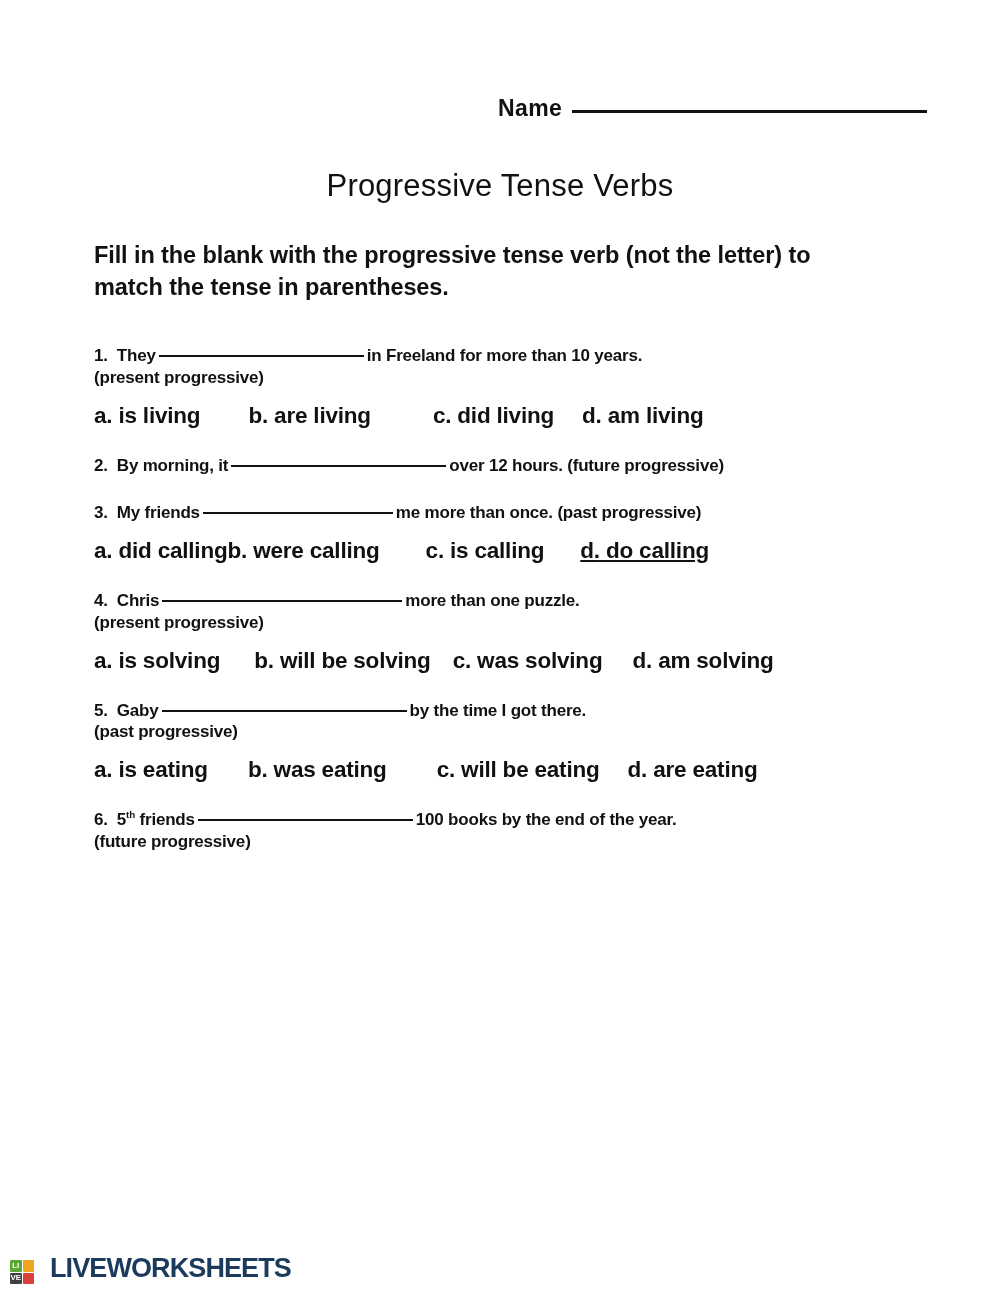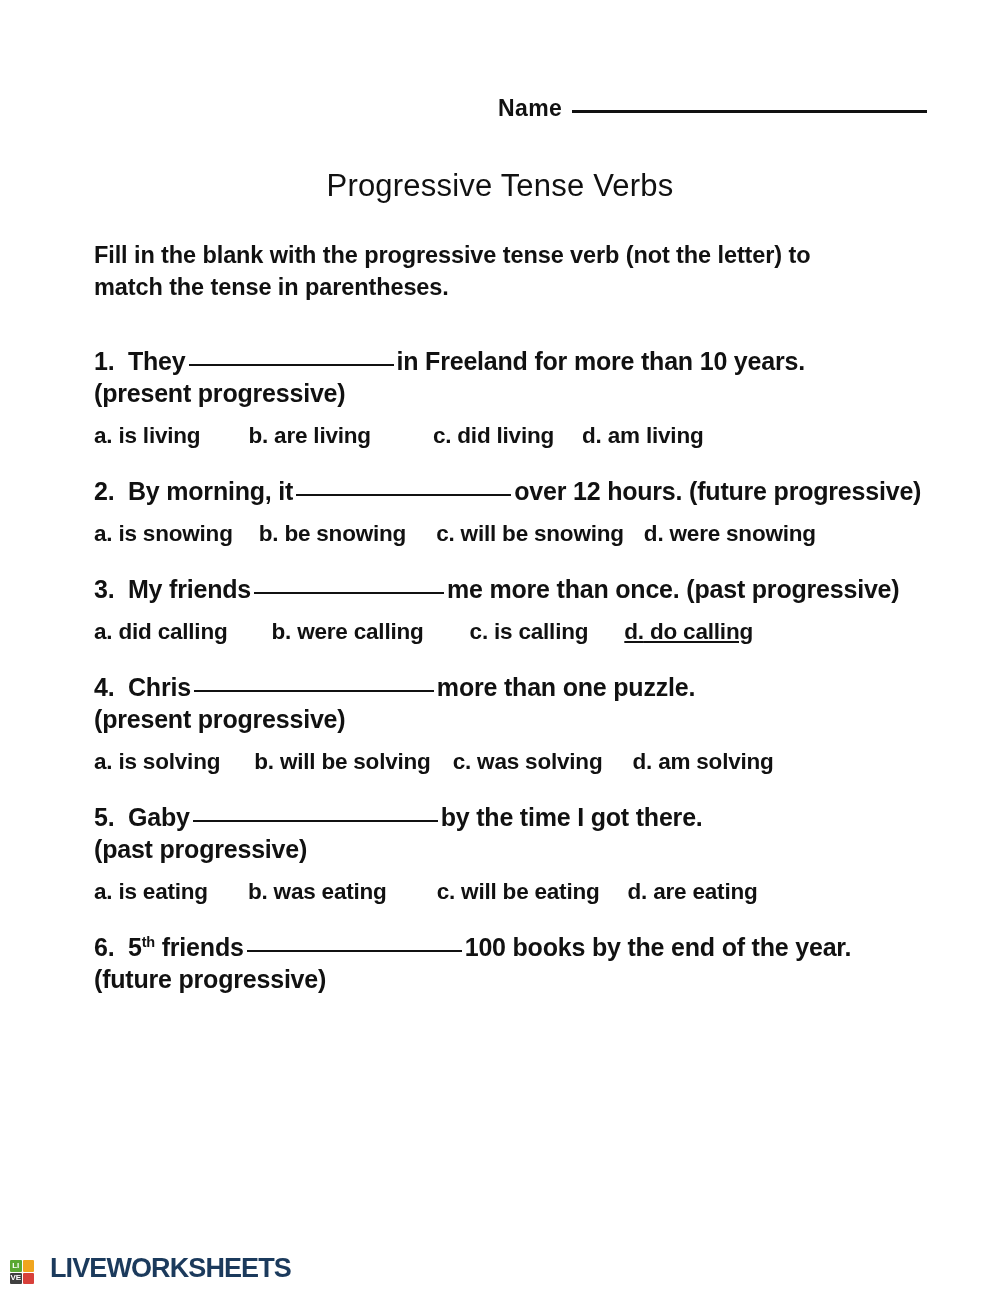--- a/index.html
+++ b/index.html
@@ -78,21 +78,21 @@
   .questions {
     position: absolute;
     left: 94px;
     top: 345px;
     width: 830px;
   }
   .question-block {
     margin-bottom: 0;
   }
   .q-stem {
-    font-size: 25px;
+    font-size: 17px;
     font-weight: 600;
     line-height: 1.28;
     letter-spacing: -0.2px;
     color: #111111;
   }
   .q-stem .blank {
     display: inline-block;
     border-bottom: 2.5px solid #111111;
     height: 1px;
     position: relative;
@@ -173,32 +173,26 @@
         <div class="q-stem"><span>1.</span>&nbsp;&nbsp;<span>They</span><span class="blank" style="width: 205px;"></span><span>in Freeland for more than 10 years.</span><span class="q-tense-own-line">(present progressive)</span></div>
         <div class="q-options" style="margin-top: 14px;">
           <span class="opt"><span>a.</span>&nbsp;<span>is living</span></span>
           <span class="opt" style="margin-left: 48px;"><span>b.</span>&nbsp;<span>are living</span></span>
           <span class="opt" style="margin-left: 62px;"><span>c.</span>&nbsp;<span>did living</span></span>
           <span class="opt" style="margin-left: 28px;"><span>d.</span>&nbsp;<span>am living</span></span>
         </div>
       </div>
       <div class="question-block" style="margin-bottom: 26px;">
         <div class="q-stem"><span>2.</span>&nbsp;&nbsp;<span>By morning, it</span><span class="blank" style="width: 215px;"></span><span>over 12 hours.</span> <span>(future progressive)</span></div>
-        <div class="q-options" style="margin-top: 14px;">
-          <span class="opt"><span>a.</span>&nbsp;<span>is snowing</span></span>
-          <span class="opt" style="margin-left: 26px;"><span>b.</span>&nbsp;<span>be snowing</span></span>
-          <span class="opt" style="margin-left: 30px;"><span>c.</span>&nbsp;<span>will be snowing</span></span>
-          <span class="opt" style="margin-left: 20px;"><span>d.</span>&nbsp;<span>were snowing</span></span>
-        </div>
       </div>
       <div class="question-block" style="margin-bottom: 26px;">
         <div class="q-stem"><span>3.</span>&nbsp;&nbsp;<span>My friends</span><span class="blank" style="width: 190px;"></span><span>me more than once.</span> <span>(past progressive)</span></div>
         <div class="q-options" style="margin-top: 14px;">
           <span class="opt"><span>a.</span>&nbsp;<span>did calling</span></span>
-          <span class="opt" style="margin-left: 44px;"><span>b.</span>&nbsp;<span>were calling</span></span>
+          <span class="opt" style=""><span>b.</span>&nbsp;<span>were calling</span></span>
           <span class="opt" style="margin-left: 46px;"><span>c.</span>&nbsp;<span>is calling</span></span>
           <span class="opt" style="margin-left: 36px; text-decoration: underline;"><span>d.</span>&nbsp;<span>do calling</span></span>
         </div>
       </div>
       <div class="question-block" style="margin-bottom: 26px;">
         <div class="q-stem"><span>4.</span>&nbsp;&nbsp;<span>Chris</span><span class="blank" style="width: 240px;"></span><span>more than one puzzle.</span><span class="q-tense-own-line">(present progressive)</span></div>
         <div class="q-options" style="margin-top: 14px;">
           <span class="opt"><span>a.</span>&nbsp;<span>is solving</span></span>
           <span class="opt" style="margin-left: 34px;"><span>b.</span>&nbsp;<span>will be solving</span></span>
           <span class="opt" style="margin-left: 22px;"><span>c.</span>&nbsp;<span>was solving</span></span>

